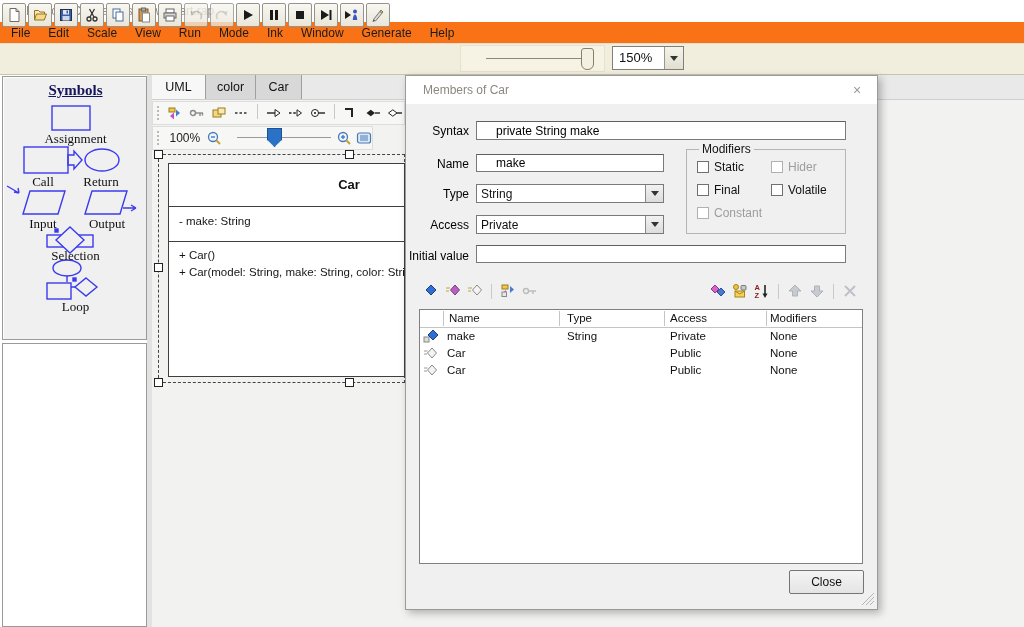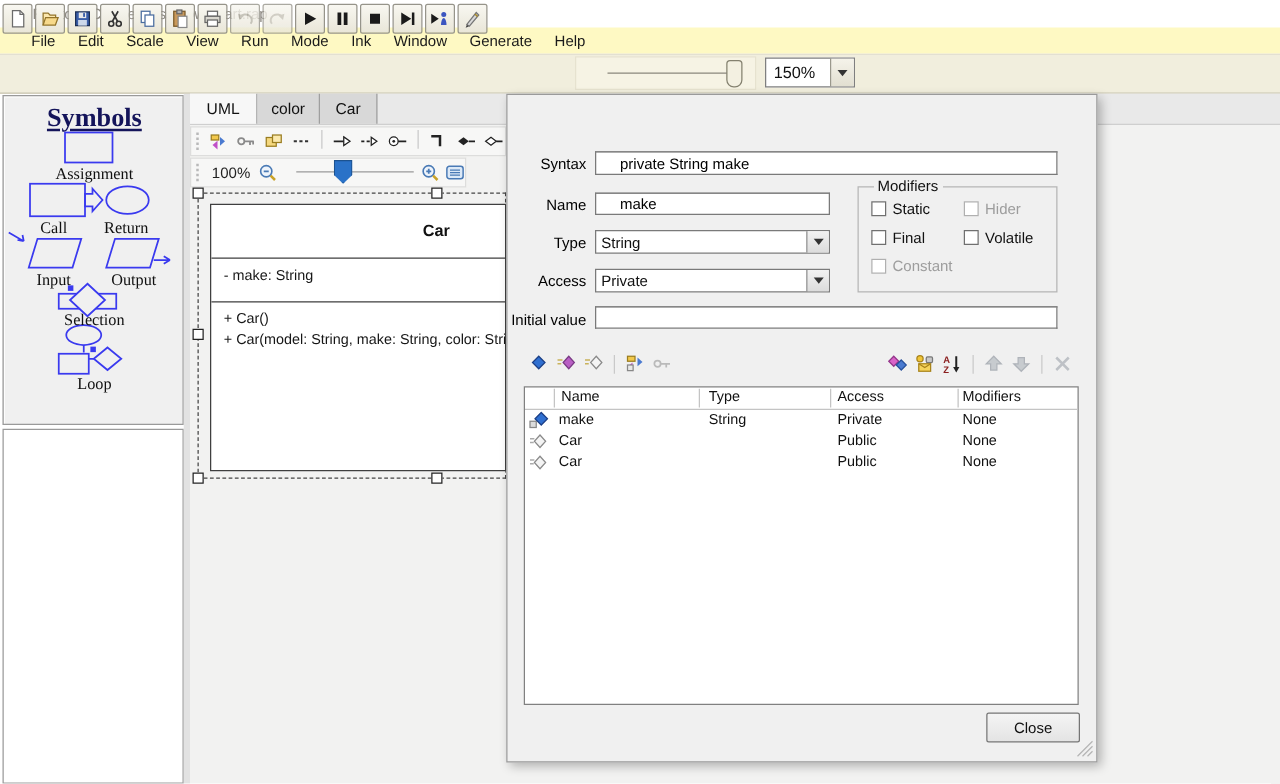--- a/index.html
+++ b/index.html
@@ -4,38 +4,38 @@
 <style>
   html,body{margin:0;padding:0;}
   #screen{position:relative;width:1024px;height:627px;background:#fff;overflow:hidden;
           font-family:"Liberation Sans",sans-serif;color:#111;-webkit-font-smoothing:antialiased;}
   .abs{position:absolute;}
   
   #titlebar{left:0;top:0;width:1024px;height:22px;background:#fff;}
   #titlebar .ttext{left:26px;top:4px;font-size:12px;color:#8f8b84;}
   #app-icon{left:7px;top:3px;width:16px;height:16px;}
   
-  #menubar{left:0;top:22px;width:1024px;height:21px;background:#fef9c3;display:flex;align-items:center;padding-left:16px;box-sizing:border-box;}
+  #menubar{left:0;top:22px;width:1024px;height:21px;background:#f97316;display:flex;align-items:center;padding-left:2px;box-sizing:border-box;}
   .menu-item{font-size:12px;color:#1a1a1a;padding:0 9px;cursor:default;}
   
   #toolbar{left:0;top:43px;width:1024px;height:32px;background:#f1eedd;border-top:1px solid #e3e0d2;border-bottom:1px solid #c8c4b0;box-sizing:border-box;}
   #toolbar-buttons{left:2px;top:3px;display:flex;gap:2px;}
   .tbtn{width:24px;height:24px;display:flex;align-items:center;justify-content:center;
         background:linear-gradient(#f8f7f1,#e9e6d8);border:1px solid #96948a;border-radius:2px;box-sizing:border-box;}
   .tbtn.disabled{opacity:.8;}
   #slider-panel{left:460px;top:45px;width:145px;height:27px;background:#f6f3e4;border:1px solid #e6e2cf;box-sizing:border-box;}
   #slider-track{left:486px;top:58px;width:106px;height:1px;background:#8a887c;}
   #slider-handle{left:581px;top:48px;width:11px;height:20px;background:#f3f0e1;border:1px solid #84816f;border-radius:3px 3px 6px 6px;}
   #zoom-combo{left:612px;top:46px;width:72px;height:24px;background:#fff;border:1px solid #7f7f7f;box-sizing:border-box;display:flex;}
   #zoom-combo .val{flex:1;font-size:13px;padding:3px 0 0 6px;}
   #zoom-combo .btn{width:18px;background:linear-gradient(#f5f3ea,#e2dfd1);border-left:1px solid #9a988c;display:flex;align-items:center;justify-content:center;}
   .arrow-down{width:0;height:0;border-left:4px solid transparent;border-right:4px solid transparent;border-top:5px solid #333;}
   
   #symbols-panel{left:2px;top:76px;width:145px;height:264px;background:#f0f0f0;border:1px solid #9a9a9a;box-shadow:inset 1px 1px 0 #fdfdfd;box-sizing:border-box;}
-  #symbols-title{left:0;top:5px;width:145px;text-align:center;font-family:"Liberation Serif",serif;font-weight:bold;font-size:21px;text-decoration:underline;color:#14145a;}
+  #symbols-title{left:0;top:5px;width:145px;text-align:center;font-family:"Liberation Serif",serif;font-weight:bold;font-size:15px;text-decoration:underline;color:#14145a;}
   .sym-label{font-family:"Liberation Serif",serif;font-size:13px;color:#101010;text-align:center;}
   #left-bottom-panel{left:2px;top:343px;width:145px;height:284px;background:#fff;border:1px solid #9a9a9a;box-sizing:border-box;}
   #left-gutter{left:147px;top:75px;width:5px;height:552px;background:#e2e2e2;}
   
   #canvas{left:152px;top:75px;width:872px;height:552px;background:#f2f2f1;}
   #tabstrip{left:152px;top:75px;width:872px;height:25px;background:#e9e9e9;border-bottom:1px solid #cfcfcf;box-sizing:border-box;display:flex;}
   .tab{height:24px;line-height:24px;font-size:12.5px;text-align:center;border-right:1px solid #9f9f9f;background:#d8d8d8;color:#111;}
   .tab.active{background:#f7f7f7;}
   .uml-bar{background:#f7f7f6;border:1px solid #dddddc;box-sizing:border-box;display:flex;align-items:center;gap:4px;padding-left:4px;}
   #uml-toolbar{left:152px;top:101px;width:253px;height:24px;}
@@ -372,20 +372,24 @@
   <div class="abs" id="class-box">
     <div class="abs" id="class-title">Car</div>
     <div class="abs cdiv" style="top:42px;"></div>
     <div class="abs cmember" style="top:51px;">- make: String</div>
     <div class="abs cdiv" style="top:77px;"></div>
     <div class="abs cmember" style="top:85px;">+ Car()</div>
     <div class="abs cmember" style="top:102px;">+ Car(model: String, make: String, color: Strin</div>
   </div>
 
   <div class="abs" id="dialog">
+    <div class="abs" id="dlg-titlebar">
+      <div class="abs" id="dlg-title">Members of Car</div>
+      <div class="abs" id="dlg-close">×</div>
+    </div>
 
     <div class="abs fld-label" style="left:0;top:48px;">Syntax</div>
     <input class="abs txt" style="left: 70px; top: 45px; width: 370px; height: 19px;" readonly="" value="private String make">
 
     <div class="abs fld-label" style="left:0;top:81px;">Name</div>
     <input class="abs txt" style="left: 70px; top: 78px; width: 188px; height: 18px;" readonly="" value="make">
 
     <div class="abs fld-label" style="left:0;top:111px;">Type</div>
     <div class="abs combo" style="left:70px;top:108px;width:188px;height:19px;">
       <span class="ctext">String</span>

